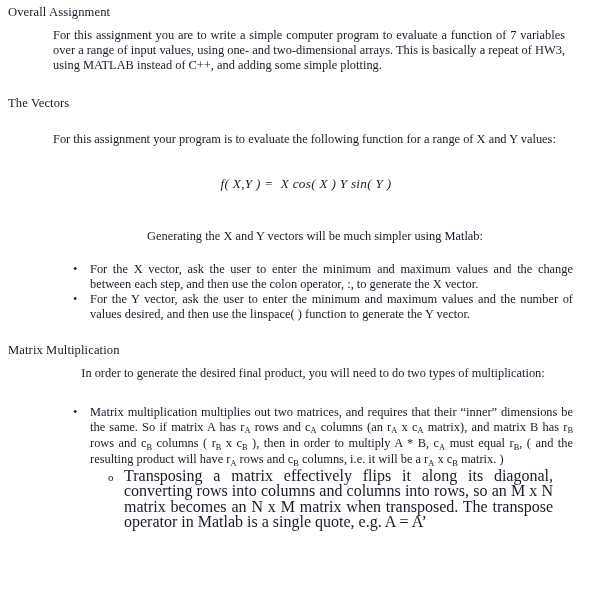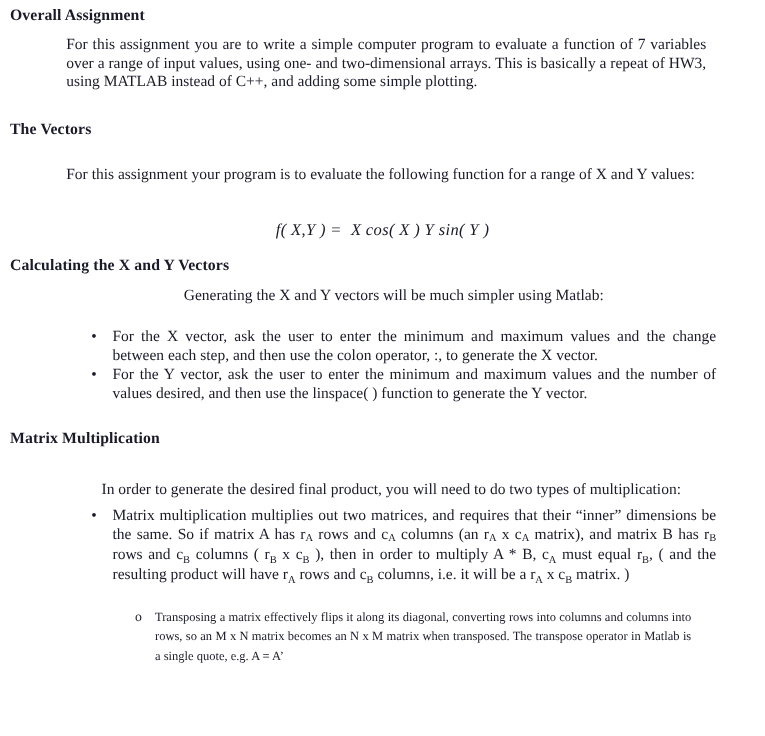--- a/index.html
+++ b/index.html
@@ -18,21 +18,21 @@
   }
   .page {
     position: relative;
     width: 612px;
     height: 589px;
     box-sizing: border-box;
   }
   .heading {
     position: absolute;
     left: 8px;
-    font-weight: bold;
+    font-weight: normal;
     font-size: 12.6px;
     line-height: 14px;
     letter-spacing: 0.1px;
     white-space: nowrap;
   }
   .para {
     position: absolute;
     font-size: 12.4px;
     line-height: 15.1px;
     text-align: justify;
@@ -69,25 +69,24 @@
     left: 0;
     top: 0;
     font-size: 12.4px;
     line-height: 15.1px;
   }
   .bullet-item .marker.disc::before {
     content: "\2022";
   }
   .sub-item {
     position: relative;
-    font-size: 10px;
+    font-size: 16px;
     line-height: 15.1px;
     text-align: justify;
     padding-left: 16px;
-    margin-top: 19px;
   }
   .sub-item > .marker.circ::before {
     content: "o";
     font-size: 11px;
   }
   .sub-item > .marker {
     position: absolute;
     left: 0;
     top: 0;
     line-height: 15.6px;
@@ -110,38 +109,37 @@
 
   <div class="heading" style="top:96px;">The Vectors</div>
 
   <div class="para" style="top:119px; left:53px; width:512px;margin-top:13px;">For this assignment your program is to evaluate the following function for a range of X and Y values:</div>
 
   <div class="equation" style="top:176px;">
     <span>f( X,Y ) =</span>
     <span>&nbsp;</span><span>X cos( X ) Y sin( Y )</span>
   </div>
 
-  <div class="heading" style="top:205px;">Calculating the X and Y Vectors</div>
 
   <div class="para nojust" style="top:229px; left:55px; width:520px;">Generating the X and Y vectors will be much simpler using Matlab:</div>
 
   <ul class="bullet-list" style="top:262px; left:73px; width:500px;">
     <li class="bullet-item">
       <span class="marker disc"></span>
       <span>For the X vector, ask the user to enter the minimum and maximum values and the change between each step, and then use the colon operator, :, to generate the X vector.</span>
     </li>
     <li class="bullet-item">
       <span class="marker disc"></span>
       <span>For the Y vector, ask the user to enter the minimum and maximum values and the number of values desired, and then use the linspace( ) function to generate the Y vector.</span>
     </li>
   </ul>
 
   <div class="heading" style="top:343px;">Matrix Multiplication</div>
 
-  <div class="para nojust" style="top:384px; left:53px; width:520px;">In order to generate the desired final product, you will need to do two types of multiplication:</div>
+  <div class="para nojust" style="top:366px; left:53px; width:520px;">In order to generate the desired final product, you will need to do two types of multiplication:</div>
 
   <ul class="bullet-list" style="top:404px; left:73px; width:500px;">
 
 
     <li class="bullet-item" style="margin-top:1px;">
       <span class="marker disc"></span>
       <span>
         <span>Matrix multiplication multiplies out two matrices, and requires that their “inner” dimensions be the same.  So if matrix A has r</span><sub>A</sub><span> rows and c</span><sub>A</sub><span> columns (an r</span><sub>A</sub><span> x c</span><sub>A</sub><span> matrix), and matrix B has r</span><sub>B</sub><span> rows and c</span><sub>B</sub><span> columns ( r</span><sub>B</sub><span> x c</span><sub>B</sub><span> ), then in order to multiply A * B, c</span><sub>A</sub><span> must equal r</span><sub>B</sub><span>, ( and the resulting product will have r</span><sub>A</sub><span> rows and c</span><sub>B</sub><span> columns, i.e. it will be a r</span><sub>A</sub><span> x c</span><sub>B</sub><span> matrix. )</span>
       </span>
 

